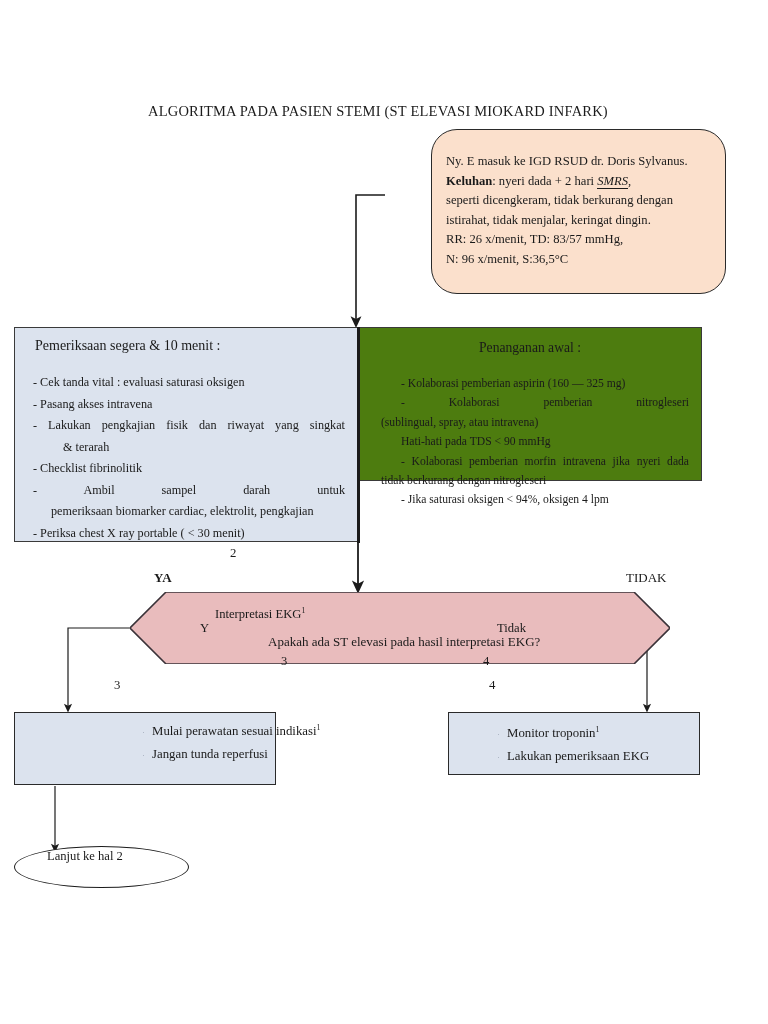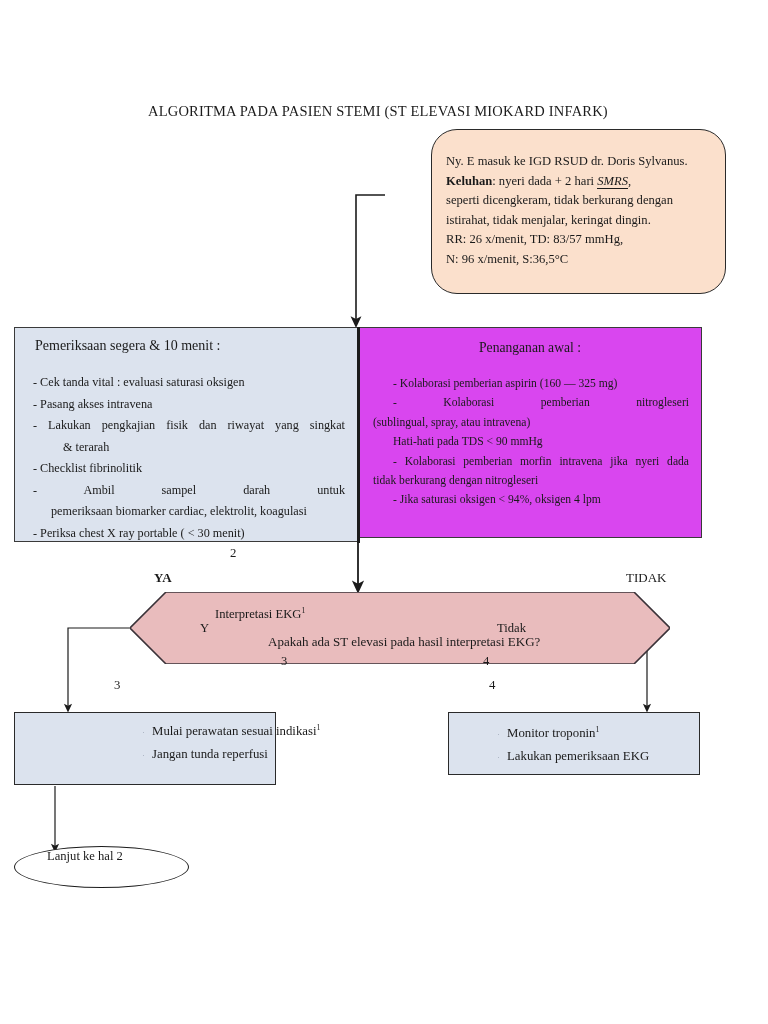--- a/index.html
+++ b/index.html
@@ -62,22 +62,22 @@
     width: 344px;
     height: 215px;
     background: #DCE3EE;
     border: 1.3px solid #3a3a3a;
     font-size: 12.2px;
   }
   .blue-right {
     left: 358px;
     top: 327px;
     width: 344px;
-    height: 211px;
-    background: #d946ef;
+    height: 154px;
+    background: #4d7c0f;
     border: 1.3px solid #3a3a3a;
     font-size: 11.6px;
   }
 
   .bl-head {
     position: absolute;
     left: 20px;
     top: 10px;
     font-size: 14px;
   }
@@ -104,21 +104,21 @@
     text-align: center;
     font-size: 13.6px;
   }
   .br-list {
     position: absolute;
     left: 14px;
     top: 46px;
     width: 316px;
     line-height: 19.4px;
   }
-  .br-list .li { white-space: nowrap; padding-left: 20px; }
+  .br-list .li { white-space: nowrap; padding-left: 20px; margin-left: 8px; }
   .br-list .li.just {
     white-space: normal;
     padding-left: 20px;
     text-align: justify;
     text-align-last: justify;
   }
   .br-list .li.flush { padding-left: 0; white-space: nowrap; }
 
   
   .divider {
@@ -278,21 +278,21 @@
 
   <div class="node blue-left">
     <div class="bl-head">Pemeriksaan segera  &amp; 10 menit :</div>
     <div class="bl-list">
       <div class="li">- Cek tanda vital : evaluasi saturasi oksigen</div>
       <div class="li">- Pasang akses intravena</div>
       <div class="li justify">- Lakukan pengkajian fisik dan riwayat yang singkat</div>
       <div class="li indent">&amp; terarah</div>
       <div class="li">- Checklist fibrinolitik</div>
       <div class="li justify">- Ambil sampel darah untuk</div>
-      <div class="li indent2">pemeriksaan biomarker cardiac, elektrolit, koagulasi</div>
+      <div class="li indent2">pemeriksaan biomarker cardiac, elektrolit, pengkajian</div>
       <div class="li">- Periksa chest X ray portable ( &lt; 30 menit)</div>
     </div>
   </div>
 
   <div class="node blue-right">
     <div class="br-head">Penanganan awal :</div>
     <div class="br-list">
       <div class="li">- Kolaborasi pemberian aspirin (160 — 325 mg)</div>
       <div class="li just">- Kolaborasi pemberian nitrogleseri</div>
       <div class="li flush">(sublingual, spray, atau intravena)</div>

